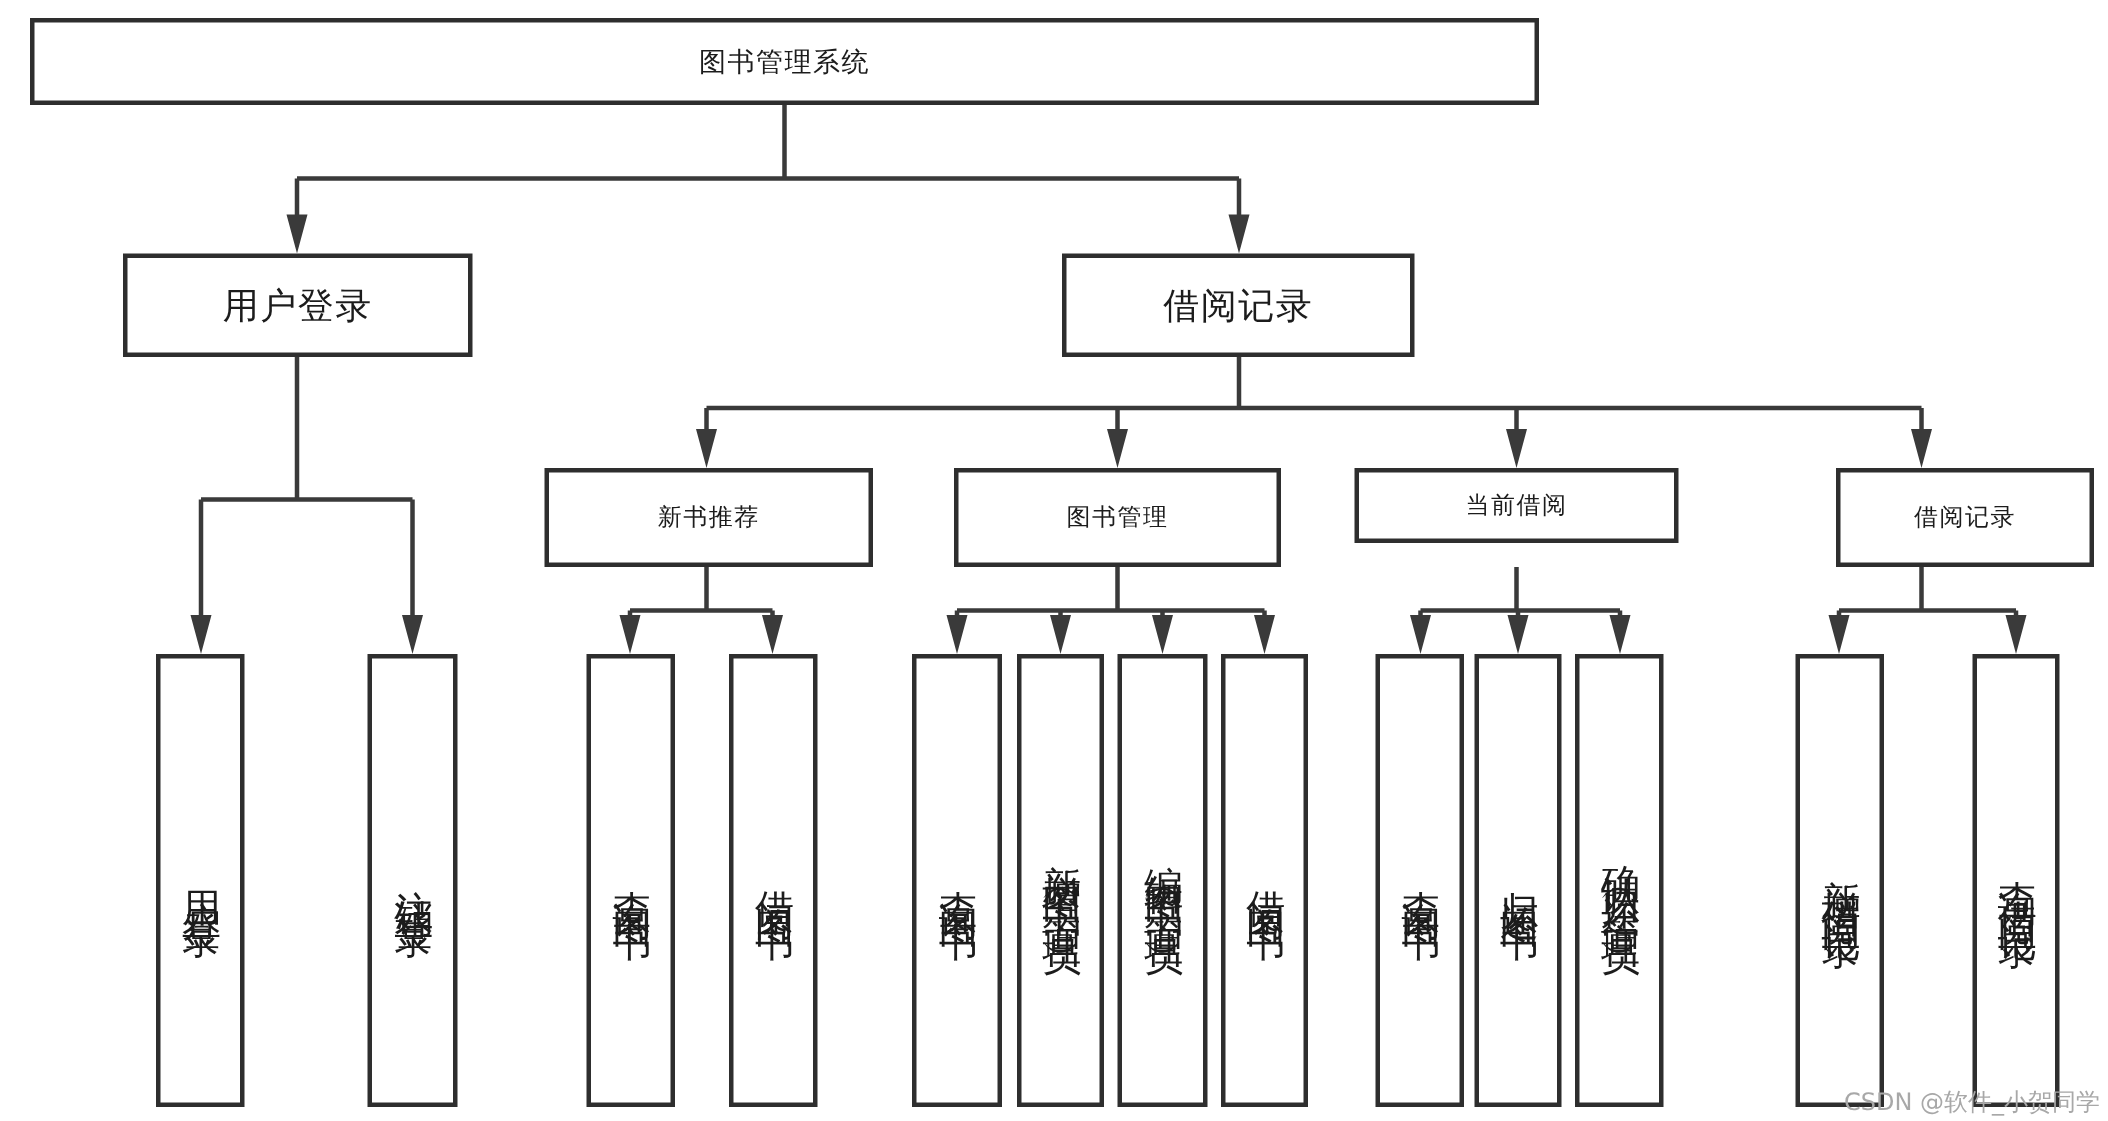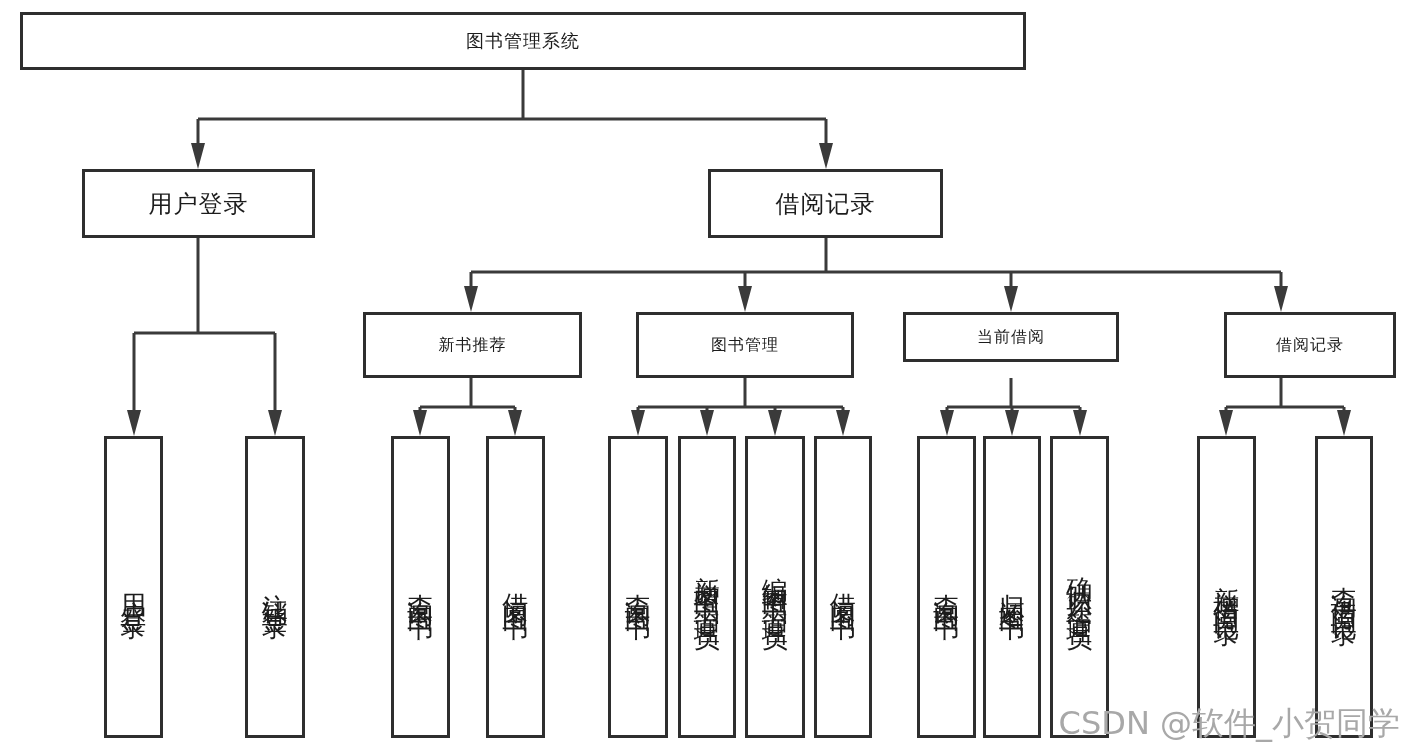--- a/index.html
+++ b/index.html
@@ -15,21 +15,21 @@
   }
   .lvl1{font-size:18px;letter-spacing:1px;}
   .lvl2{font-size:24px;letter-spacing:1px;}
   .lvl3{font-size:16px;letter-spacing:1px;}
   .vnode .vtext{
     writing-mode:vertical-rl;text-orientation:mixed;
     font-size:26px;letter-spacing:7px;line-height:1.1;color:#1c1c1c;
   }
   .watermark{
     position:absolute;right:5px;bottom:1px;z-index:5;
-    font-size:32px;color:#a8a8a8;white-space:nowrap;
+    font-size:16px;color:#a8a8a8;white-space:nowrap;
   }
 </style>
 </head>
 <body>
 
 <div class="canvas">
 
   <svg class="connectors" width="1405" height="747" viewBox="0 0 1405 747">
     <path d="M523,70 V119 M198,119 H826 M198,119 V152 M826,119 V152
          M198,238 V333 M134,333 H275 M134,333 V418 M275,333 V418

